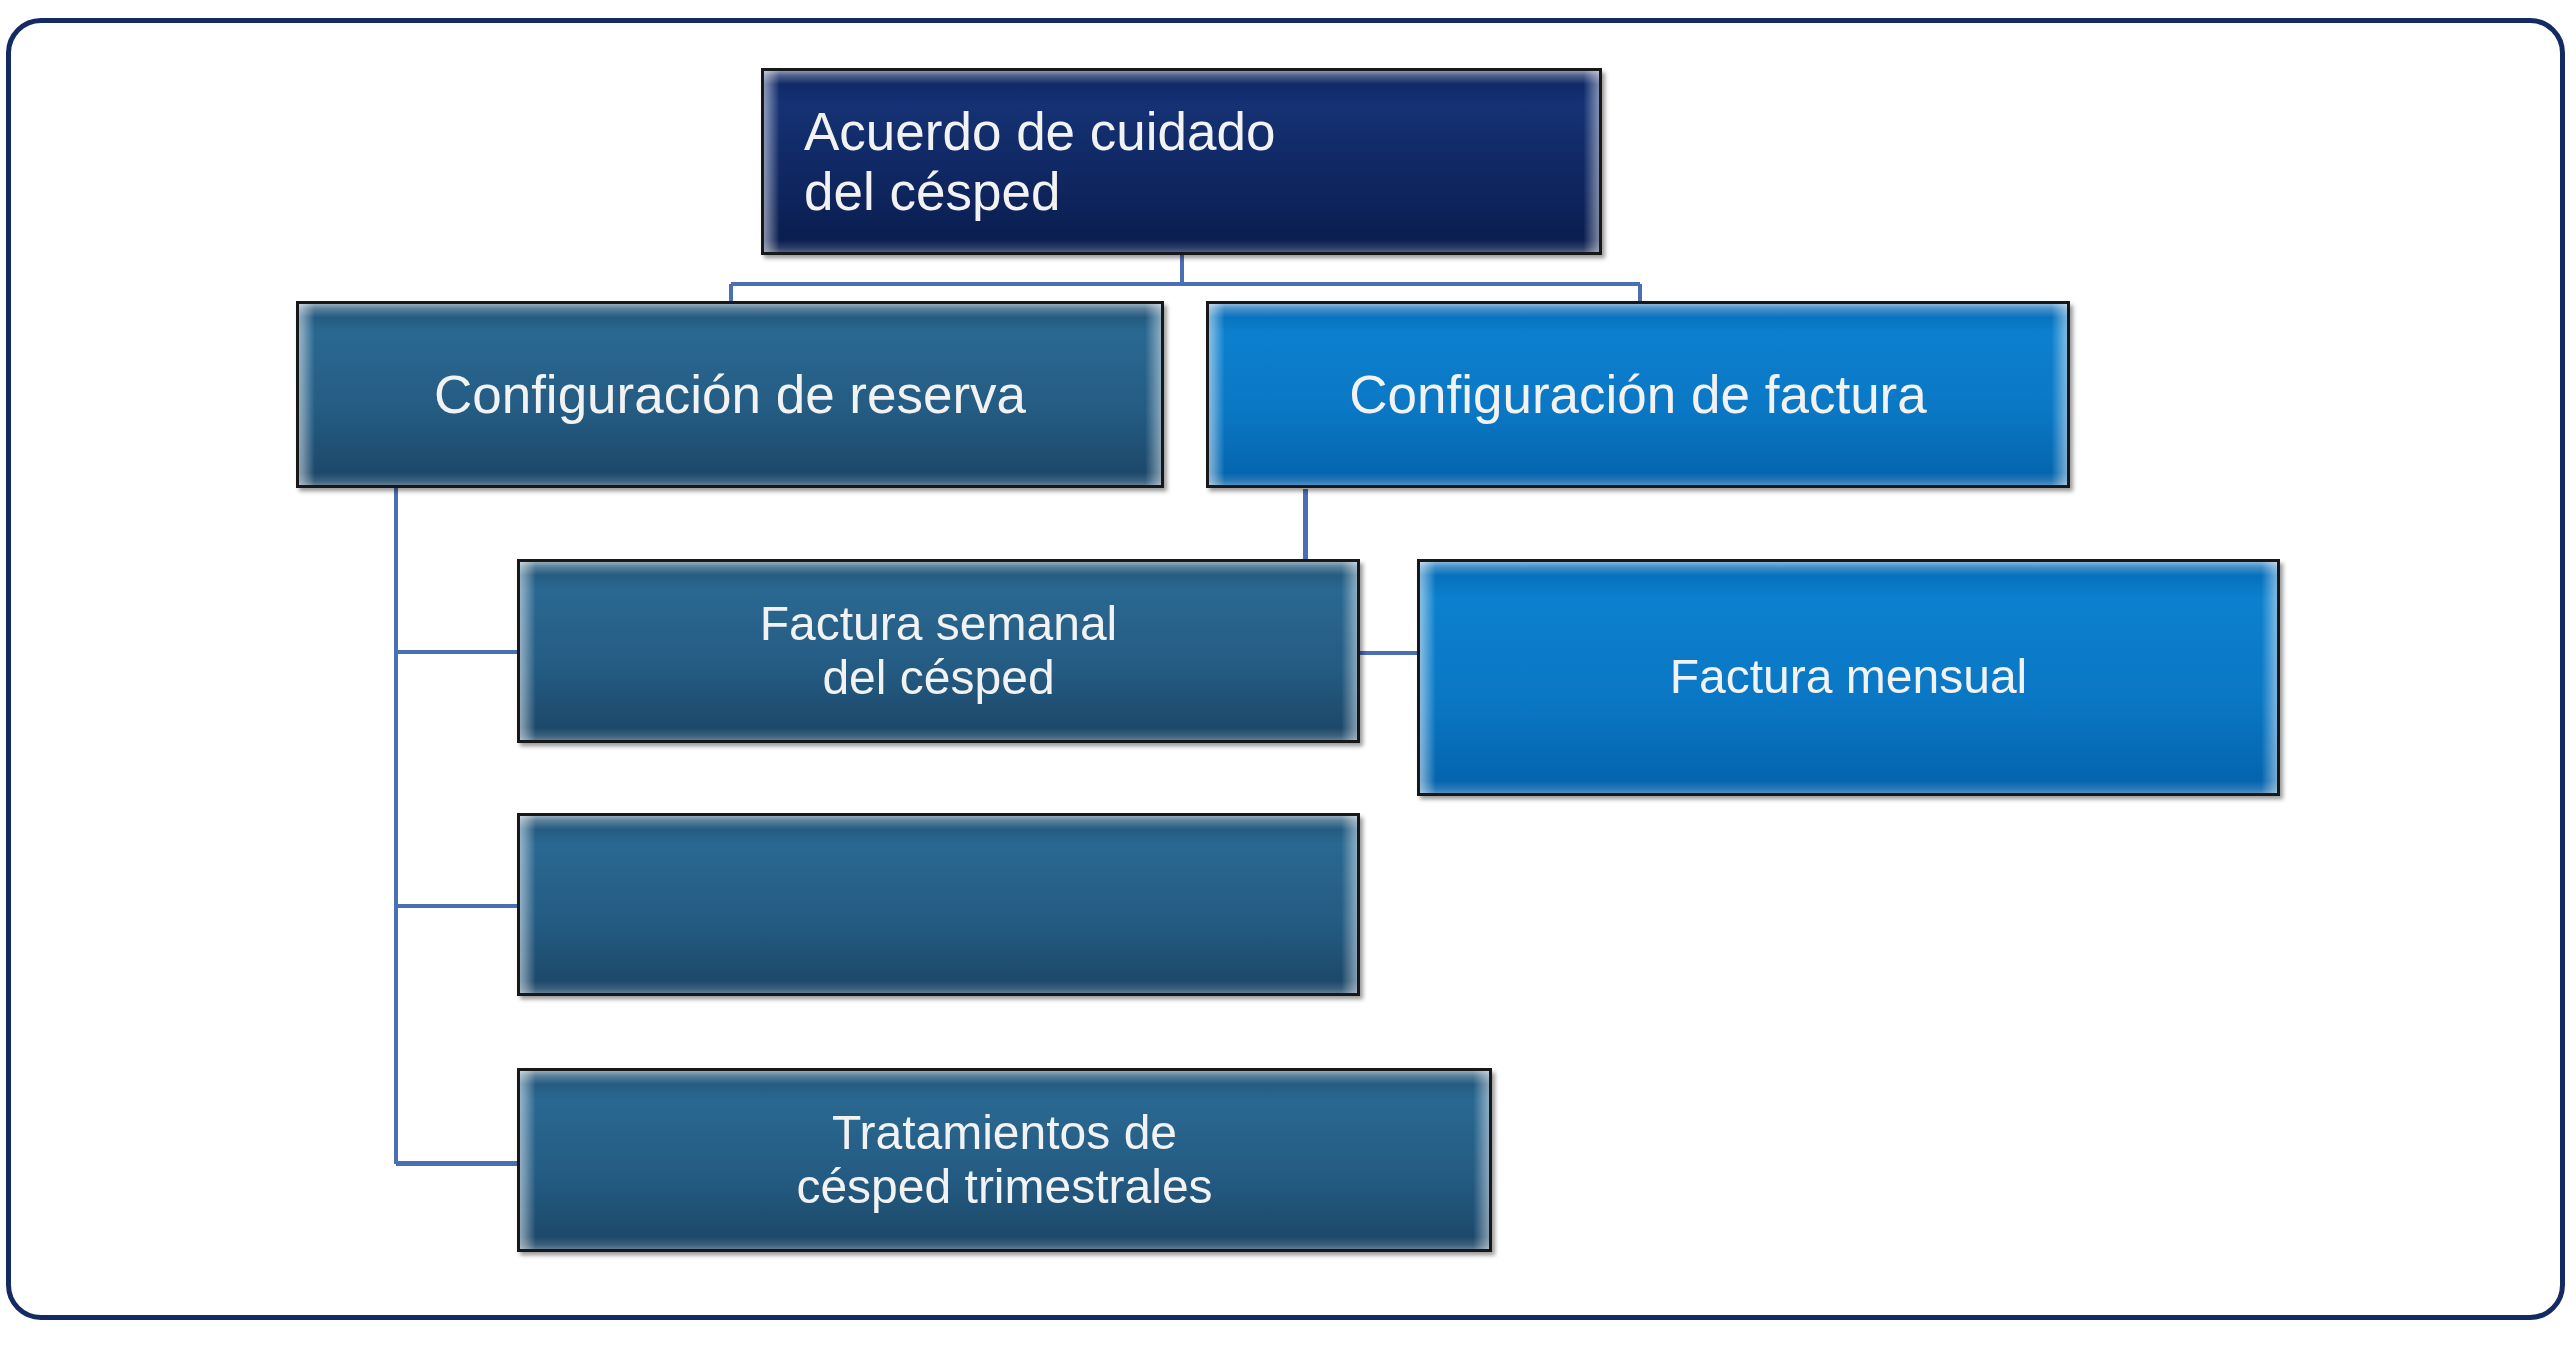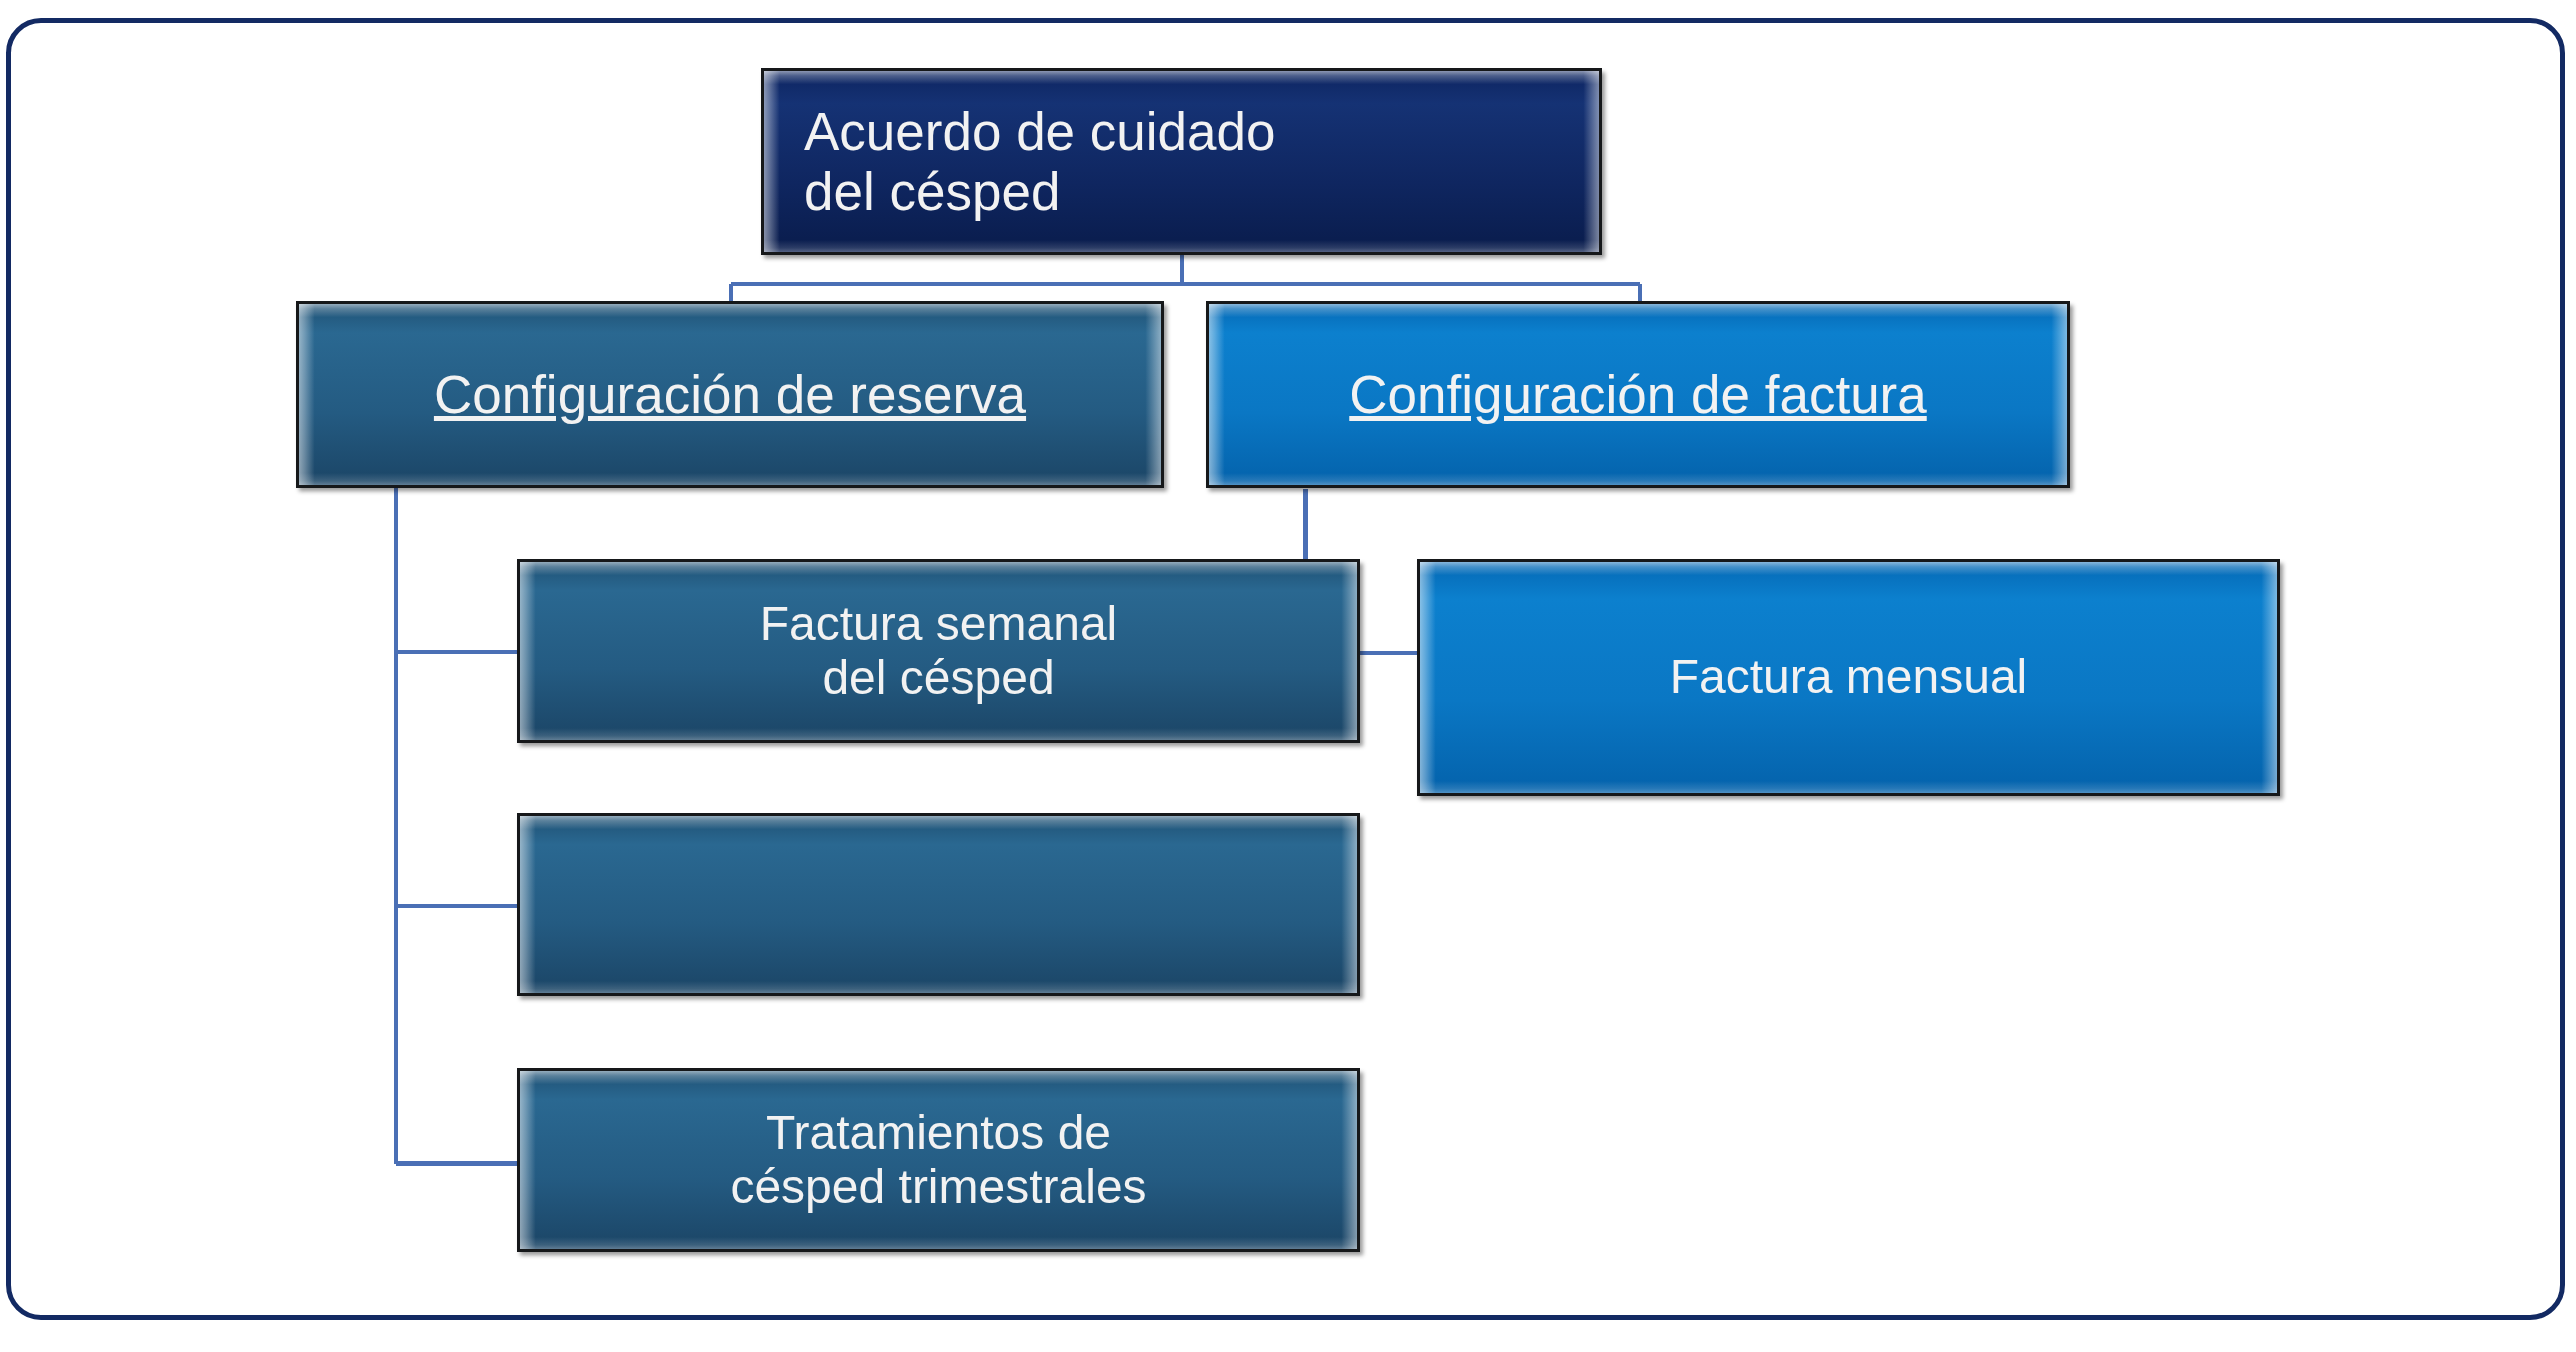--- a/index.html
+++ b/index.html
@@ -109,21 +109,21 @@
     white-space: pre-line;
   }
 
   
   .navy   { background: linear-gradient(to bottom, #0d2460 0%, #153274 18%, #0f2660 62%, #091c4c 100%); }
   .steel  { background: linear-gradient(to bottom, #1f5174 0%, #2a6891 16%, #245b82 60%, #1b4566 100%); }
   .bright { background: linear-gradient(to bottom, #0468b4 0%, #0c80ce 16%, #0a77c4 60%, #0462ab 100%); }
 
   
   .t-root   { font-size: 53px; text-align: left;   padding-left: 40px; }
-  .t-mid    { font-size: 53px; text-align: center; padding: 0 14.5px; text-decoration: underline; }
+  .t-mid    { font-size: 53px; text-align: center; padding: 0 14.5px; }
   .t-leaf   { font-size: 48px; text-align: center; padding: 0 14.5px; }
 </style>
 </head>
 <body>
 
 <div id="diagram-canvas">
 
   <div id="slide-frame"></div>
 
   <svg id="connector-layer" viewBox="0 0 4276 2245" width="2576" height="1352" xmlns="http://www.w3.org/2000/svg">
@@ -187,21 +187,21 @@
       <span class="label t-leaf">Factura mensual</span>
     </div>
   </div>
 
   <div class="node steel" style="left:517px; top:813px; width:843px; height:183px;">
     <div class="node-inner">
       <span class="bevel"></span>
     </div>
   </div>
 
-  <div class="node steel" style="left:517px; top:1068px; width:843px; height:184px;">
+  <div class="node steel" style="left:517px; top:1068px; width:975px; height:184px;">
     <div class="node-inner">
       <span class="bevel"></span>
       <span class="label t-leaf">Tratamientos de
 césped trimestrales</span>
     </div>
   </div>
 
 </div>
 
 

